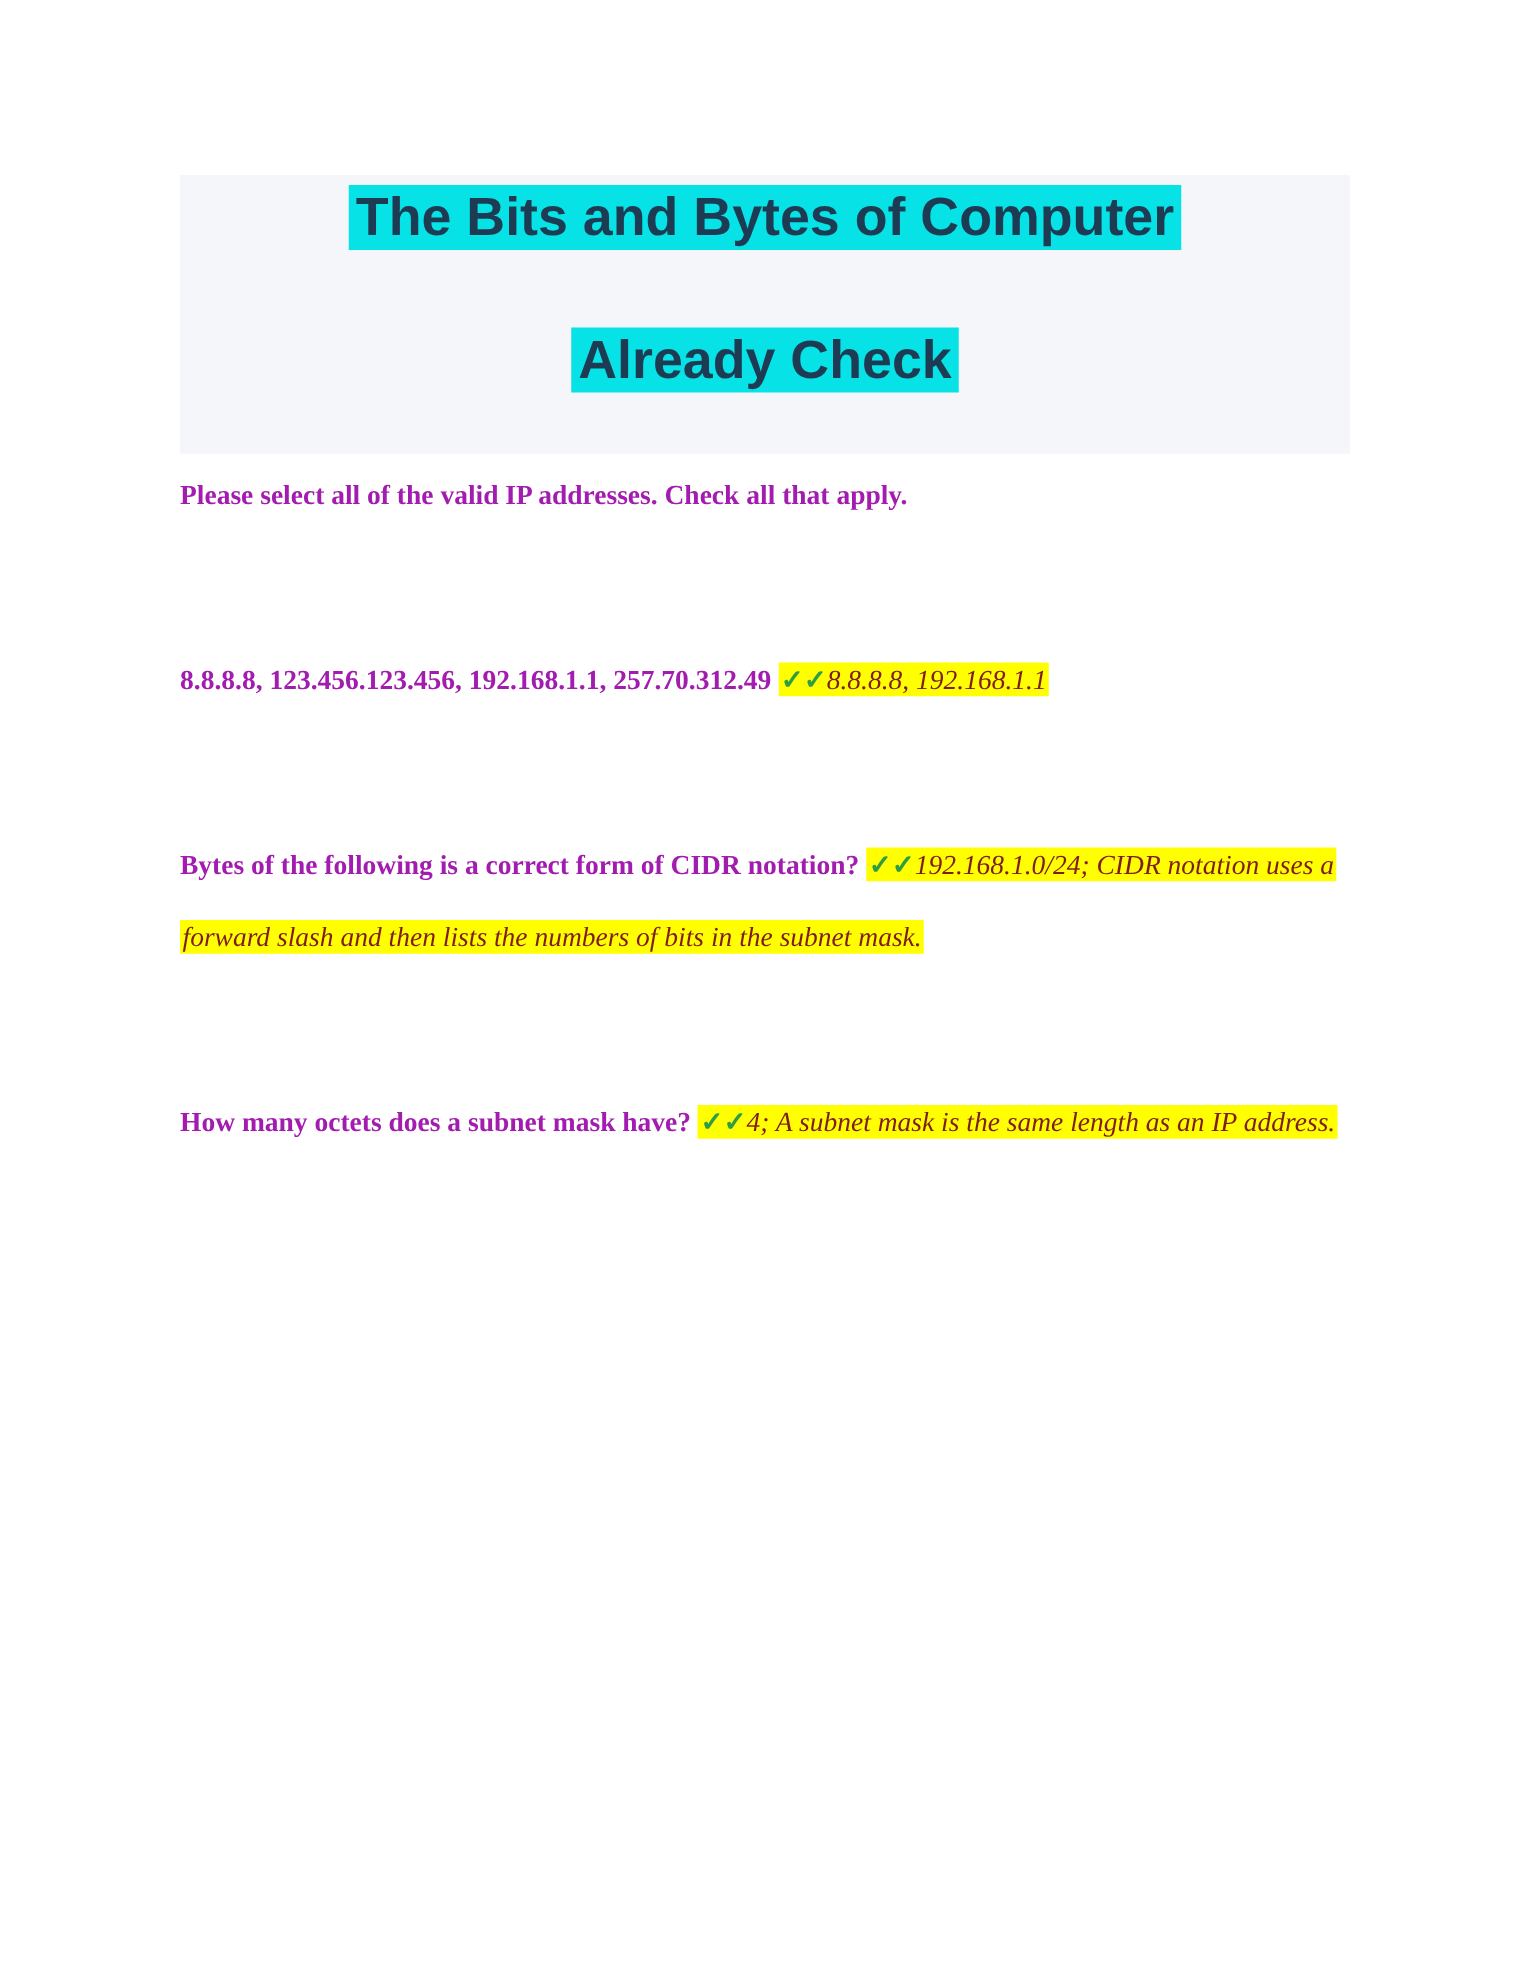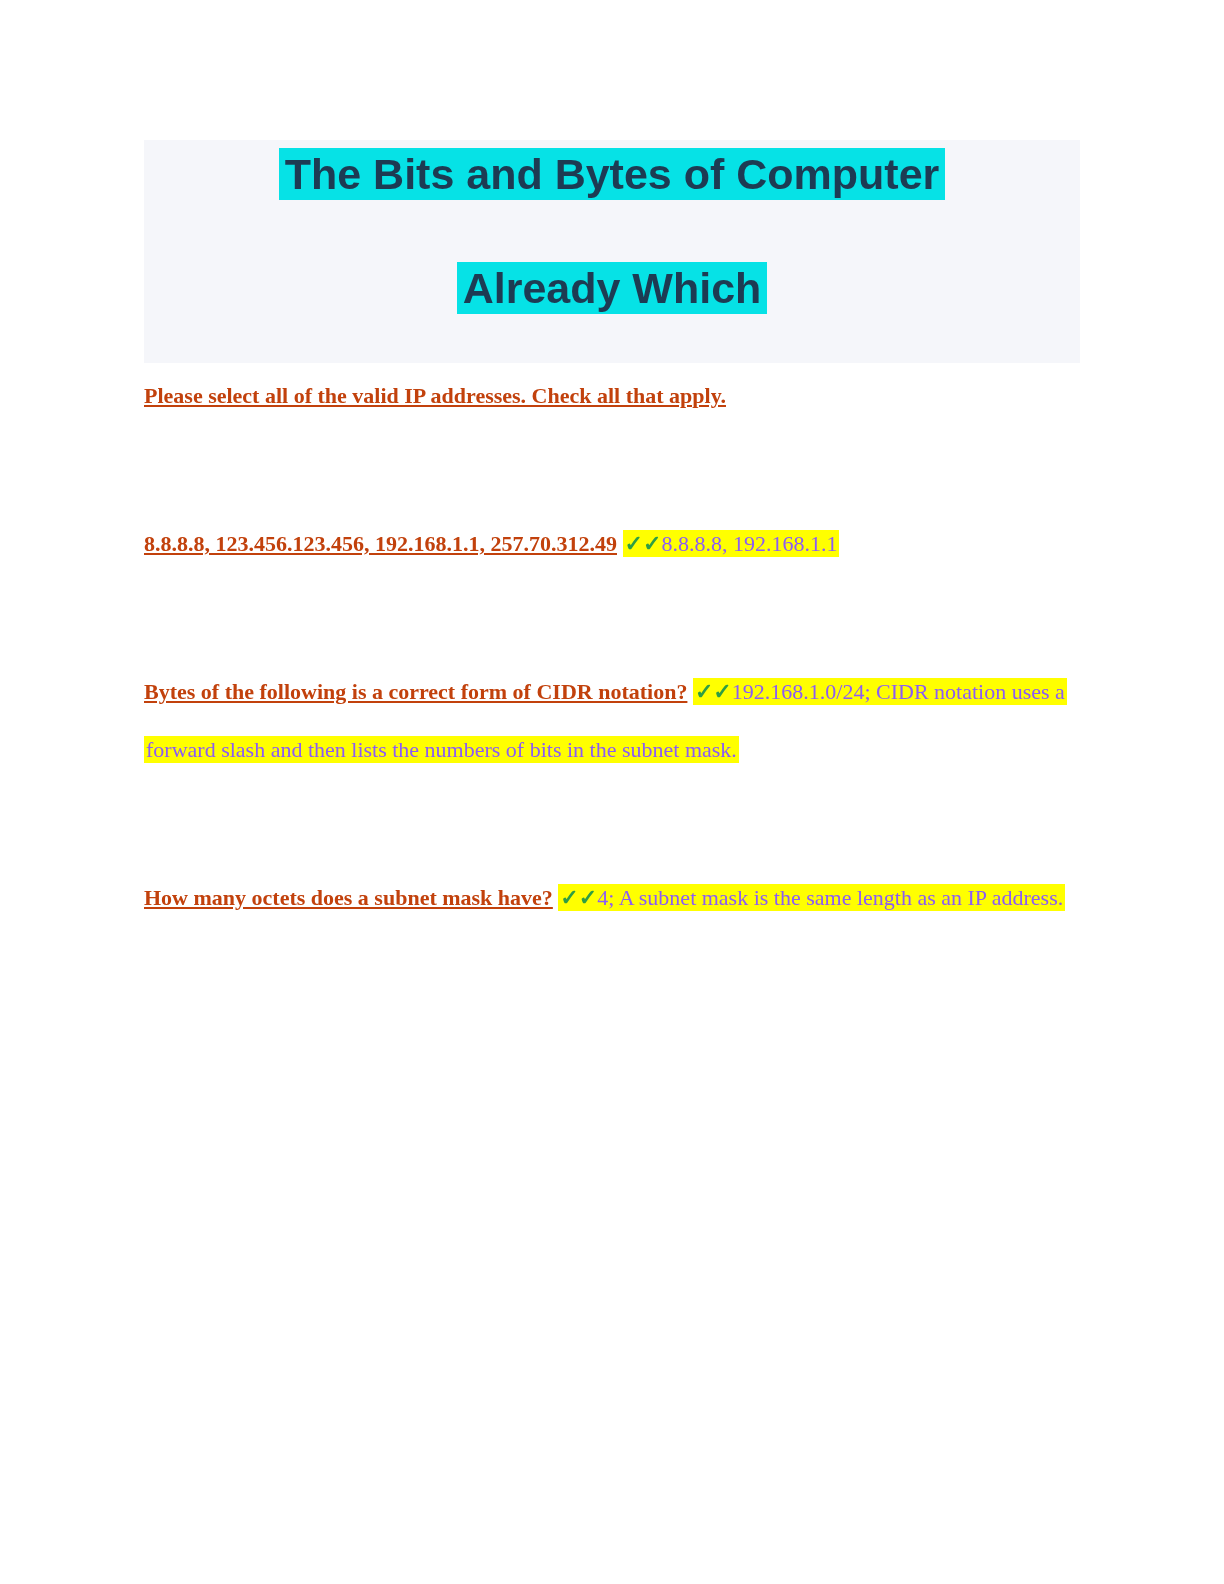--- a/index.html
+++ b/index.html
@@ -38,44 +38,44 @@
     -webkit-box-decoration-break: clone;
     box-decoration-break: clone;
   }
   .qa-block {
     font-size: 22px;
     line-height: 58px;
     margin-bottom: 90px;
   }
   .q-text {
     font-weight: bold;
-    color: #c2410c;
-    text-decoration: underline;
+    color: #a21caf;
   }
   .hl-yellow {
     background: #ffff00;
     padding: 1px 2px;
     -webkit-box-decoration-break: clone;
     box-decoration-break: clone;
   }
   .check-icon {
     color: #2e9e44;
     font-weight: bold;
   }
   .answer-text {
-    color: #8b5cf6;
+    color: #7f1d1d;
+    font-style: italic;
   }
 </style>
 </head>
 <body>
 
 <div class="page">
 
   <div class="title-box">
-    <h1 class="title"><span class="title-line">The Bits and Bytes of Computer</span><br><br><span class="title-line">Already Which</span></h1>
+    <h1 class="title"><span class="title-line">The Bits and Bytes of Computer</span><br><br><span class="title-line">Already Check</span></h1>
   </div>
 
   <p class="qa-block"><span class="q-text">Please select all of the valid IP addresses. Check all that apply.</span></p>
 
   <p class="qa-block"><span class="q-text">8.8.8.8, 123.456.123.456, 192.168.1.1, 257.70.312.49</span> <span class="hl-yellow"><span class="check-icon">✓✓</span><span class="answer-text">8.8.8.8, 192.168.1.1</span></span></p>
 
 
 
   <p class="qa-block"><span class="q-text">Bytes of the following is a correct form of CIDR notation?</span> <span class="hl-yellow"><span class="check-icon">✓✓</span><span class="answer-text">192.168.1.0/24; CIDR notation uses a forward slash and then lists the numbers of bits in the subnet mask.</span></span></p>
 

